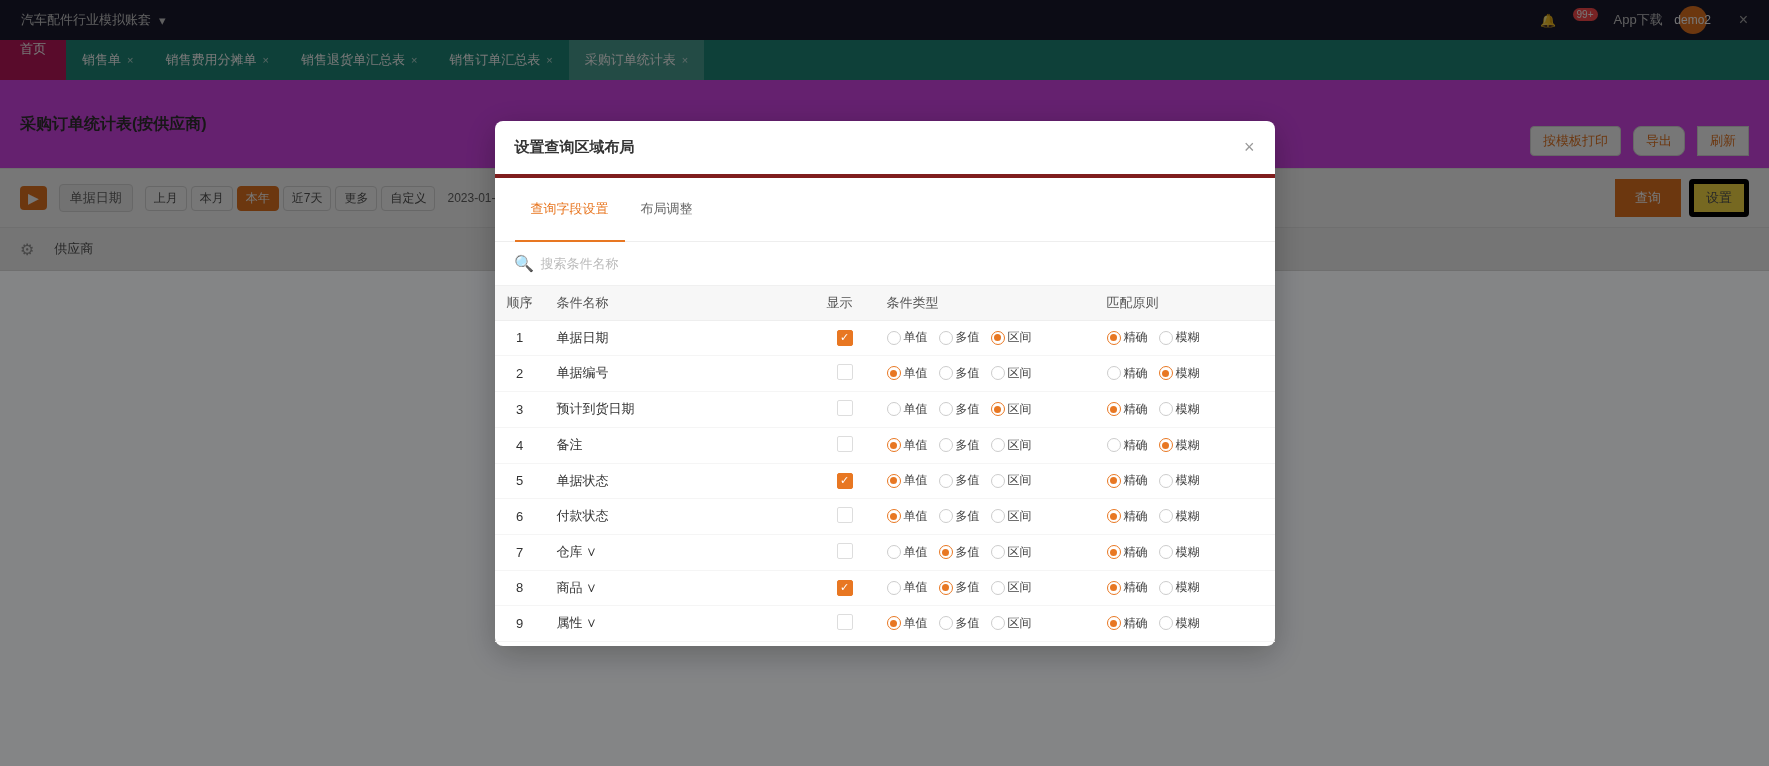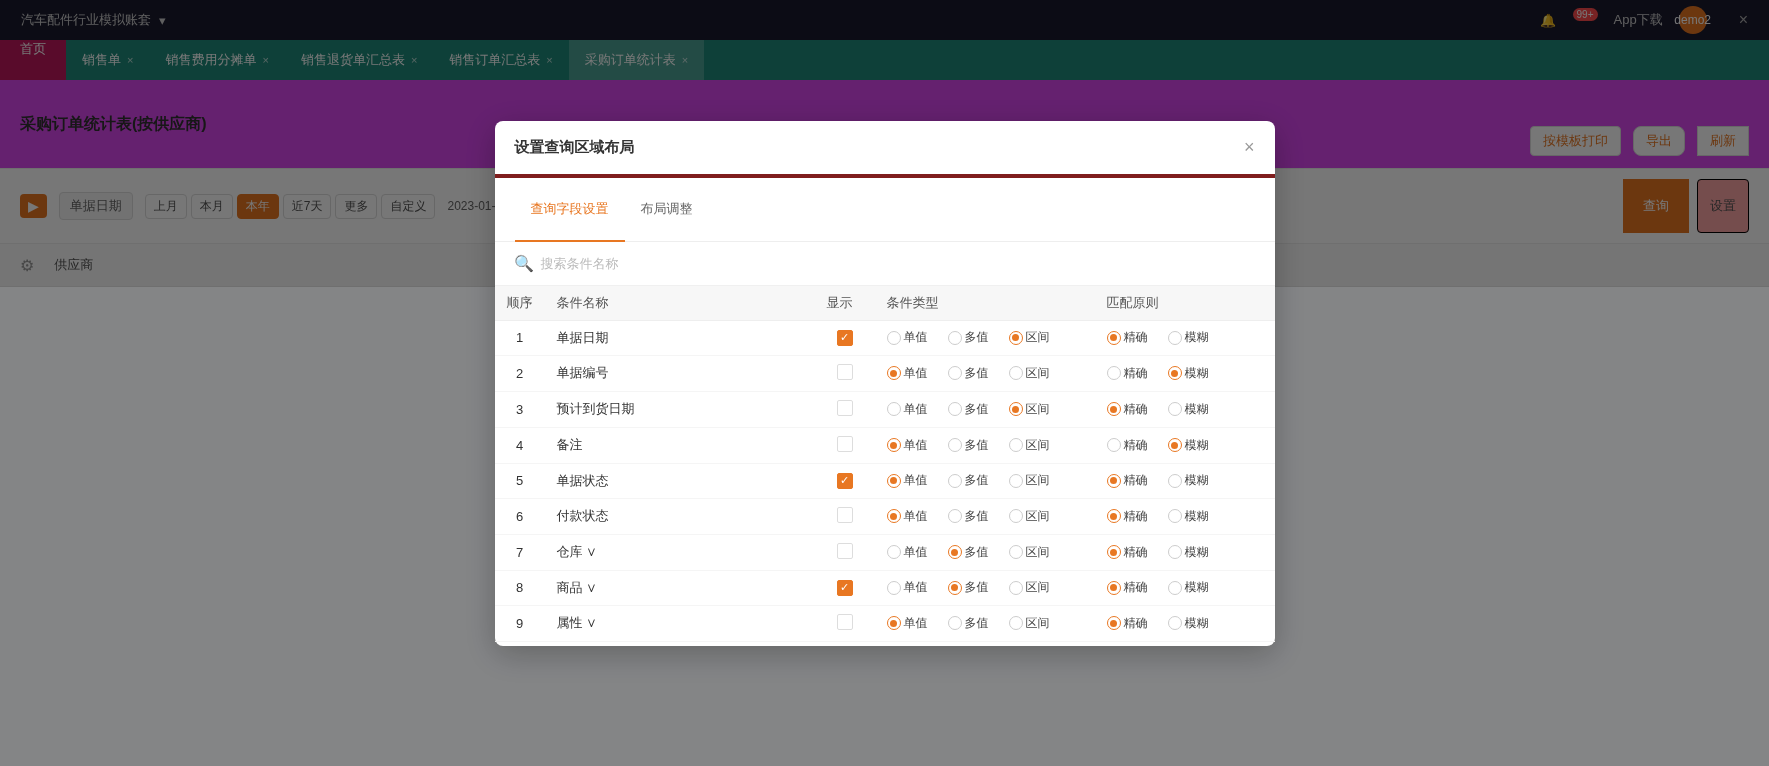--- a/index.html
+++ b/index.html
@@ -199,23 +199,23 @@
       background: #e87722;
       color: white;
       border: none;
       padding: 5px 20px;
       border-radius: 0;
       font-size: 13px;
       cursor: pointer;
       margin-left: auto;
     }
     .btn-settings {
-      background: #fca5a5;
-      border: 1px solid #000000;
-      padding: 17px 12px;
+      background: #fde047;
+      border: 5px solid #000000;
+      padding: 5px 12px;
       border-radius: 4px;
       font-size: 13px;
       cursor: pointer;
       color: #555;
     }
 
     
     .table-area {
       background: white;
       margin: 0;
@@ -379,21 +379,21 @@
       background: #e87722;
       border-color: #e87722;
       color: white;
       font-size: 11px;
     }
 
     
     .radio-group {
       display: flex;
       align-items: flex-end;
-      gap: 20px;
+      gap: 11px;
       flex-wrap: nowrap;
     }
     .radio-item {
       display: flex;
       align-items: center;
       gap: 3px;
       font-size: 12px;
       color: #444;
       white-space: nowrap;
     }

